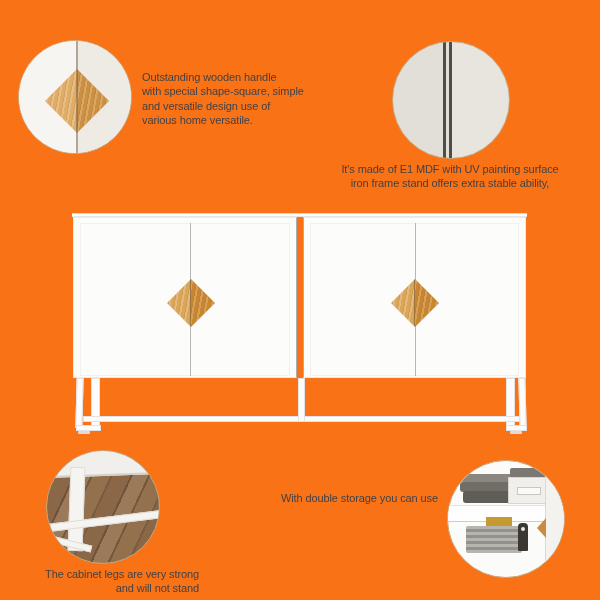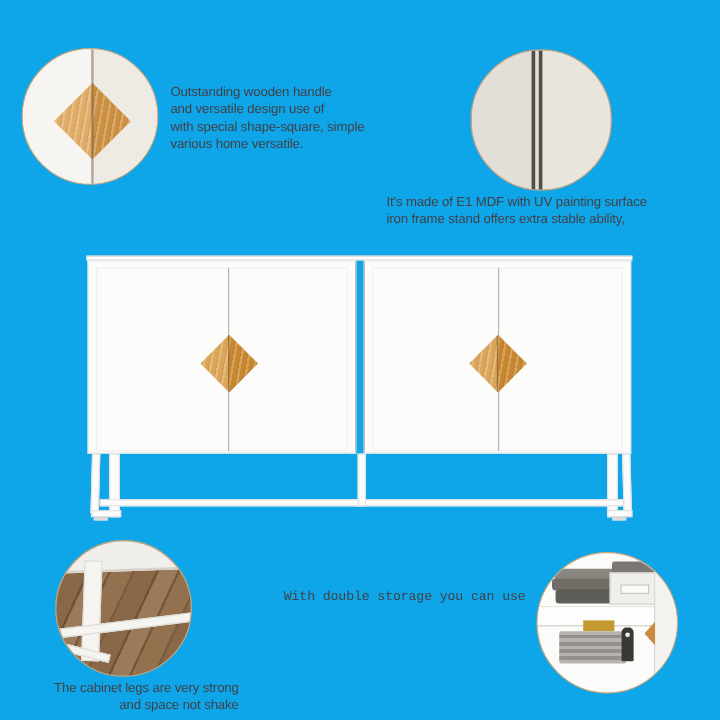--- a/index.html
+++ b/index.html
@@ -1,26 +1,26 @@
 <!DOCTYPE html>
 <html><head>
 <meta charset="utf-8">
 <style>
   html,body{margin:0;padding:0;background:#fff;}
-  .canvas{position:relative;width:600px;height:600px;background:#0ea5e9;overflow:hidden;
+  .canvas{position:relative;width:600px;height:600px;background:#f97316;overflow:hidden;
           font-family:"Liberation Sans",sans-serif;color:#424146;}
   .abs{position:absolute;}
 
   
   .callout{position:absolute;font-size:11px;letter-spacing:-0.1px;color:#424146;}
   .callout div{white-space:nowrap;}
   .t-handle{left:142px;top:70px;width:170px;text-align:left;line-height:14.4px;}
-  .t-material{left:322px;top:162px;width:256px;text-align:left;line-height:14.2px;}
+  .t-material{left:322px;top:162px;width:256px;text-align:center;line-height:14.2px;}
   .t-legs{left:3px;top:568px;width:196px;text-align:right;line-height:13.6px;}
-  .t-storage{left:120px;top:492px;width:318px;text-align:right;line-height:12.8px;font-family:Liberation Mono, monospace;}
+  .t-storage{left:120px;top:492px;width:318px;text-align:right;line-height:12.8px;}
 
   
   .inset{position:absolute;border-radius:50%;border:1.5px solid #c8a67b;overflow:hidden;box-sizing:border-box;}
   .i-handle{left:18px;top:40px;width:114px;height:114px;background:#eeebe5;}
   .i-material{left:392px;top:41px;width:118px;height:118px;
       background:linear-gradient(to right,#e2dfd8 0 50%,#e8e5de 50% 100%);}
   .i-legs{left:46px;top:450px;width:114px;height:114px;
       background:repeating-linear-gradient(115deg,#93714f 0 16px,#7c5c3f 16px 18px,#8a6747 18px 34px,#6f523a 34px 36px,#9a7a58 36px 50px,#77573c 50px 52px);}
   .i-storage{left:447px;top:460px;width:118px;height:118px;background:#fbfbf9;}
 
@@ -101,22 +101,22 @@
   <div class="inset i-handle">
     <div class="abs c1-doorL"></div>
     <div class="abs c1-doorR"></div>
     <div class="abs c1-diamond">
       <div class="grain"></div>
     </div>
     <div class="abs c1-seam"></div>
   </div>
   <div class="callout t-handle">
     <div>Outstanding wooden handle</div>
+    <div>with special shape-square, simple</div>
     <div>and versatile design use of</div>
-    <div>with special shape-square, simple</div>
     <div>various home versatile.</div>
   </div>
 
   <div class="inset i-material">
     <div class="abs c2-line c2-l1"></div>
     <div class="abs c2-line c2-l2"></div>
   </div>
   <div class="callout t-material">
     <div>It's made of E1 MDF with UV painting surface</div>
     <div>iron frame stand offers extra stable ability,</div>
@@ -156,21 +156,21 @@
   </div>
 
   <div class="inset i-legs">
     <div class="abs c3-top"></div>
     <div class="abs c3-bar c3-leg"></div>
     <div class="abs c3-bar c3-stretch"></div>
     <div class="abs c3-bar c3-sled"></div>
   </div>
   <div class="callout t-legs">
     <div>The cabinet legs are very strong</div>
-    <div>and space not shake</div>
+    <div>and will not stand</div>
   </div>
 
   <div class="inset i-storage">
     <div class="abs c4-bar c4-t1"></div>
     <div class="abs c4-bar c4-t2"></div>
     <div class="abs c4-bar c4-t3"></div>
     <div class="abs c4-boxstack"></div>
     <div class="abs c4-box">
       <div class="abs c4-boxlabel"></div>
     </div>

